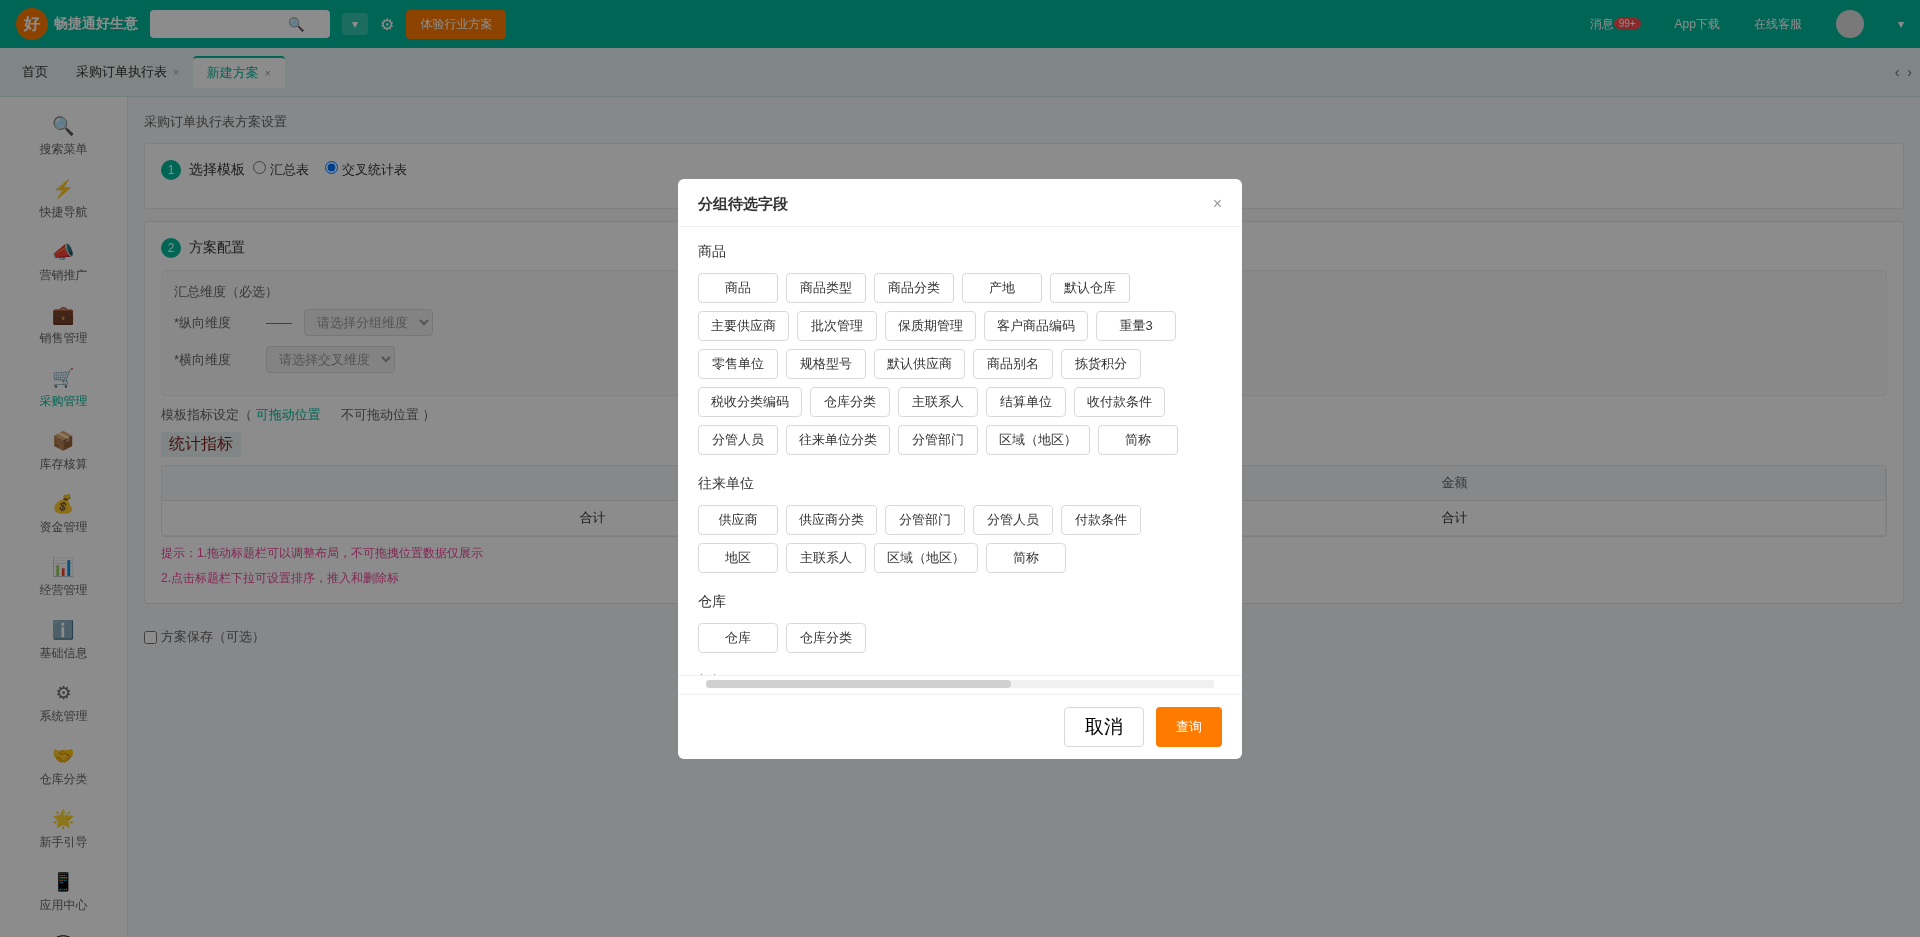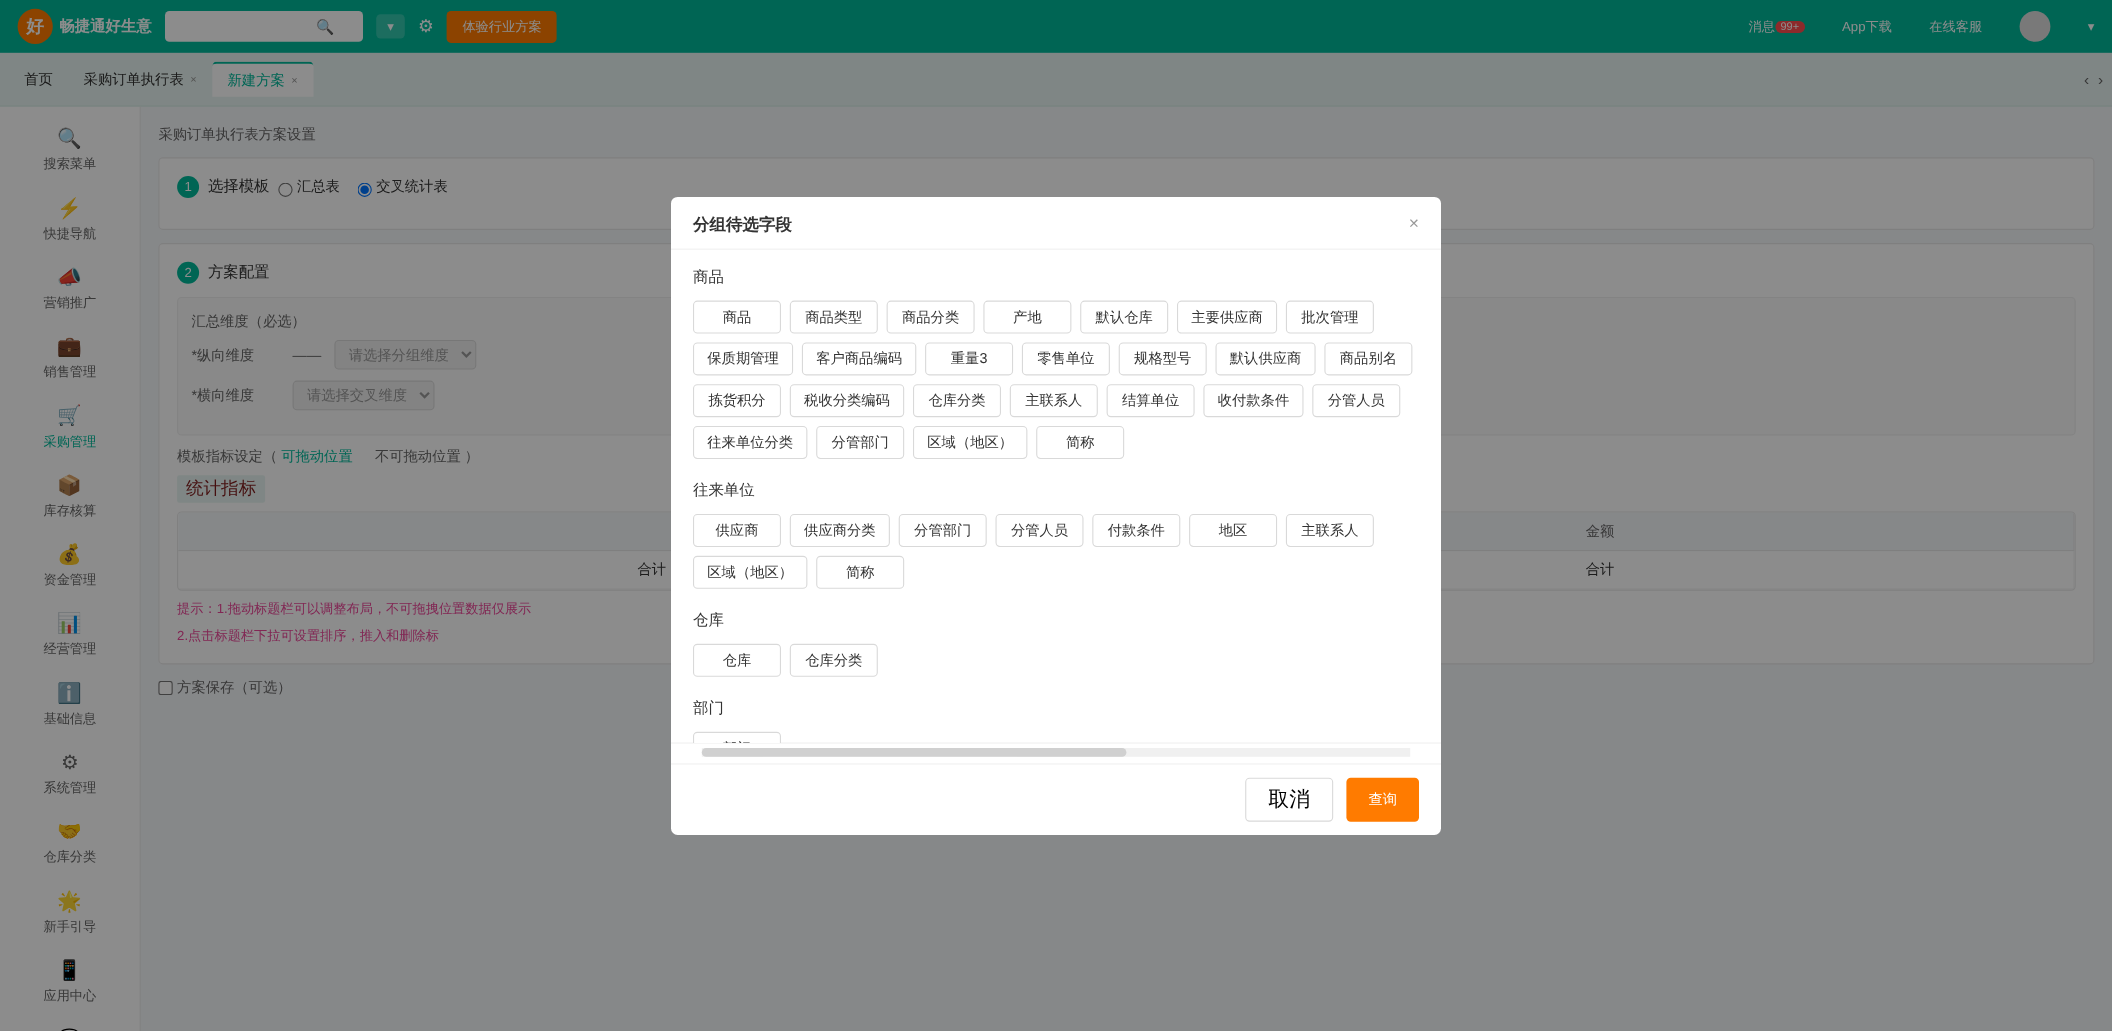--- a/index.html
+++ b/index.html
@@ -84,54 +84,54 @@
       overflow: auto;
       padding: 16px;
       position: relative;
       background: #f5f7fa;
     }
     .breadcrumb { font-size: 13px; color: #666; margin-bottom: 12px; }
     .section-card { background: #fff; border-radius: 4px; padding: 16px; margin-bottom: 12px; border: 1px solid #e8e8e8; }
     .section-title { display: flex; align-items: center; gap: 8px; margin-bottom: 12px; font-size: 14px; font-weight: 500; }
     .step-badge { background: #00b99a; color: #fff; border-radius: 50%; width: 20px; height: 20px; display: flex; align-items: center; justify-content: center; font-size: 12px; }
     .radio-group { display: flex; gap: 16px; align-items: center; }
-    .radio-item { display: flex; align-items: flex-end; gap: 4px; cursor: pointer; font-size: 13px; }
+    .radio-item { display: flex; align-items: flex-start; gap: 4px; cursor: pointer; font-size: 13px; }
     .form-row { display: flex; align-items: center; gap: 12px; margin-bottom: 10px; }
     .form-label { color: #666; font-size: 13px; min-width: 80px; }
     .form-select { border: 1px solid #d9d9d9; padding: 4px 8px; border-radius: 4px; font-size: 13px; color: #999; }
     .dimension-arrow { color: #666; }
     .table-area { border: 1px solid #e8e8e8; border-radius: 4px; overflow: hidden; }
     .table-header { background: #f5f7fa; display: flex; border-bottom: 1px solid #e8e8e8; }
     .table-header-cell { padding: 8px 12px; font-size: 13px; color: #666; flex: 1; text-align: center; border-right: 1px solid #e8e8e8; }
     .table-row { display: flex; border-bottom: 1px solid #f0f0f0; }
     .table-cell { padding: 8px 12px; font-size: 13px; flex: 1; text-align: center; border-right: 1px solid #f0f0f0; }
     .table-cell-with-dropdown { display: flex; align-items: center; justify-content: flex-end; gap: 4px; }
     .hint-text { font-size: 12px; color: #ec4899; margin-top: 8px; }
-    .footer-btns { display: flex; align-items: center; gap: 12px; margin-top: 12px; }
+    .footer-btns { display: flex; align-items: center; gap: 12px; margin-top: 24px; }
     .btn-cancel { padding: 6px 20px; border: 1px solid #d9d9d9; background: #fff; border-radius: 4px; cursor: pointer; font-size: 19px; }
     .btn-confirm { padding: 6px 20px; background: #ff7b00; color: #fff; border: none; border-radius: 4px; cursor: pointer; font-size: 13px; }
     .checkbox-item { display: flex; align-items: center; gap: 4px; font-size: 13px; color: #666; }
     .config-subtitle { font-size: 13px; color: #666; margin-bottom: 8px; }
     .indicator-section { margin-top: 8px; }
     .indicator-label { background: #e8f5f2; color: #7f1d1d; padding: 2px 8px; border-radius: 2px; font-size: 16px; display: inline-block; margin-bottom: 8px; }
 
     
     .modal-overlay {
       position: fixed;
       top: 0; left: 0; right: 0; bottom: 0;
       background: rgba(0,0,0,0.45);
       z-index: 1000;
       display: flex;
       align-items: center;
       justify-content: center;
     }
     .modal {
       background: #fff;
       border-radius: 6px;
-      width: 700px;
+      width: 564px;
       max-height: 580px;
       display: flex;
       flex-direction: column;
       position: relative;
     }
     .modal-header {
       display: flex;
       align-items: center;
       justify-content: space-between;
       padding: 16px 20px 12px;

